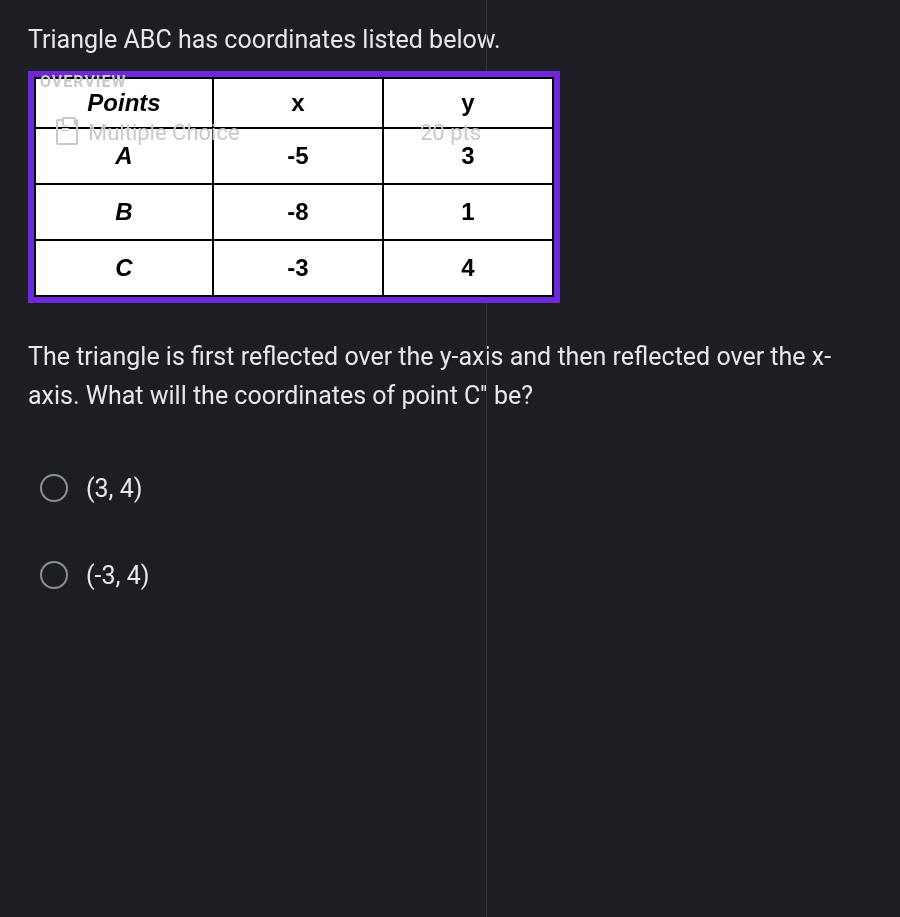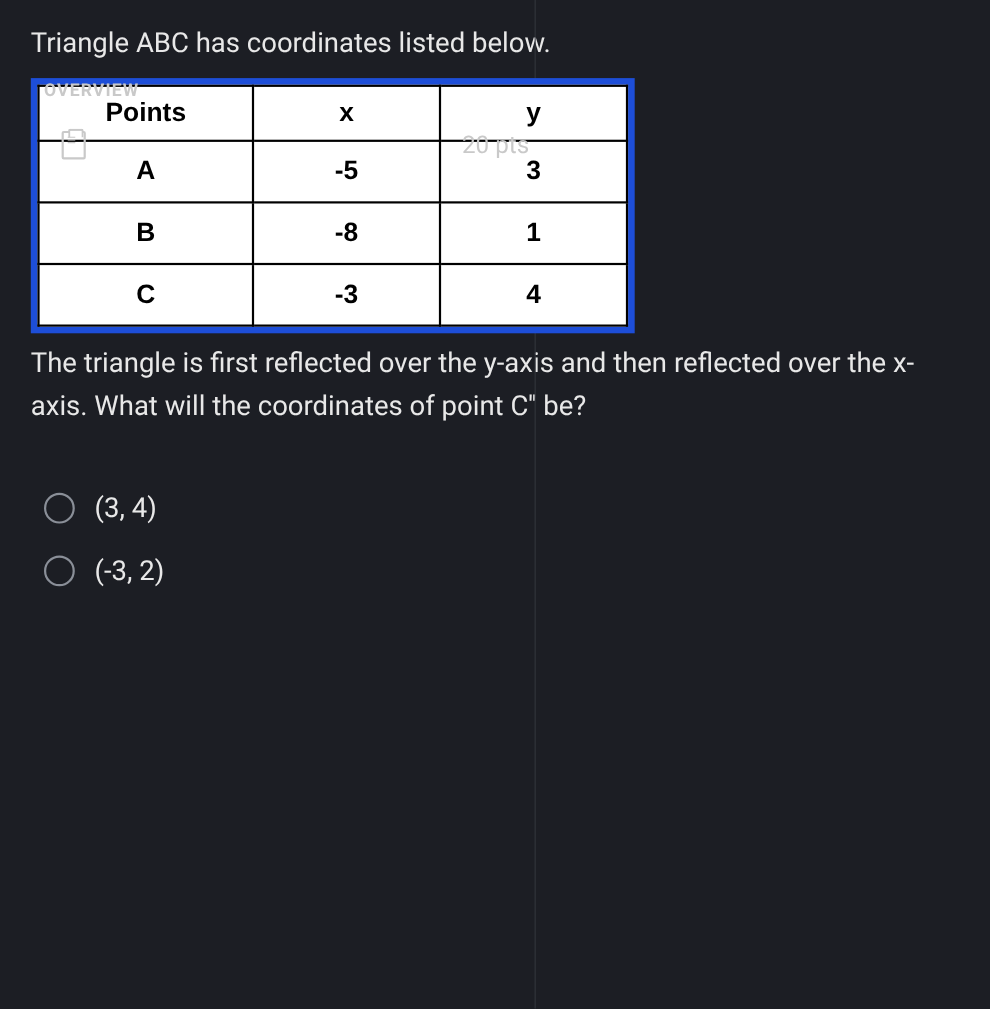--- a/index.html
+++ b/index.html
@@ -16,24 +16,24 @@
       padding: 22px 28px;
       position: relative;
     }
     .question-intro {
       font-size: 25px;
       line-height: 1.4;
       margin-bottom: 14px;
       font-weight: 400;
     }
     .table-wrap {
-      background: #1d4ed8;
+      background: #6d28d9;
       display: inline-block;
       padding: 6px;
-      margin-bottom: 5px;
+      margin-bottom: 31px;
       position: relative;
     }
     .watermark-top {
       position: absolute;
       top: 3px;
       left: 12px;
       color: #c9c9c9;
       font-weight: 700;
       font-size: 16px;
       letter-spacing: 1px;
@@ -106,37 +106,37 @@
       font-family: Arial, Helvetica, sans-serif;
       font-size: 24px;
       font-weight: 700;
       padding: 10px 8px;
       background: transparent;
     }
     table.coords th {
       font-weight: 700;
     }
     table.coords th:first-child,
-    table.coords td:first-child { width: 195px; }
+    table.coords td:first-child { width: 178px; font-style: italic; }
     table.coords th:nth-child(2),
     table.coords td:nth-child(2) { width: 170px; }
     table.coords th:nth-child(3),
     table.coords td:nth-child(3) { width: 170px; }
     table.coords tr { height: 56px; }
     table.coords thead tr { height: 50px; }
     .question-body {
       font-size: 25px;
       line-height: 1.55;
       margin-bottom: 58px;
       font-weight: 400;
     }
     .options {
       display: flex;
       flex-direction: column;
-      gap: 28px;
+      gap: 58px;
       padding-left: 12px;
     }
     .option {
       display: flex;
       align-items: center;
       gap: 18px;
       cursor: pointer;
     }
     .radio-ring {
       width: 28px;
@@ -166,20 +166,21 @@
 
 
 <div class="vline"></div>
 
 <div class="question-intro">Triangle ABC has coordinates listed below.</div>
 
 <div class="table-wrap">
   <div class="watermark-top">OVERVIEW</div>
   <div class="watermark-mc">
     <div class="mc-icon"></div>
+    <span class="mc-text">Multiple Choice</span>
     <span class="mc-pts">20 pts</span>
   </div>
   <table class="coords">
     <thead>
       <tr>
         <th>Points</th>
         <th>x</th>
         <th>y</th>
       </tr>
     </thead>
@@ -205,18 +206,18 @@
 
 <div class="question-body">The triangle is first reflected over the y-axis and then reflected over the x-axis. What will the coordinates of point C'' be?</div>
 
 <div class="options">
   <div class="option">
     <div class="radio-ring"></div>
     <span class="option-label">(3, 4)</span>
   </div>
   <div class="option">
     <div class="radio-ring"></div>
-    <span class="option-label">(-3, 2)</span>
+    <span class="option-label">(-3, 4)</span>
   </div>
 </div>
 
 
 
 
 </body></html>

